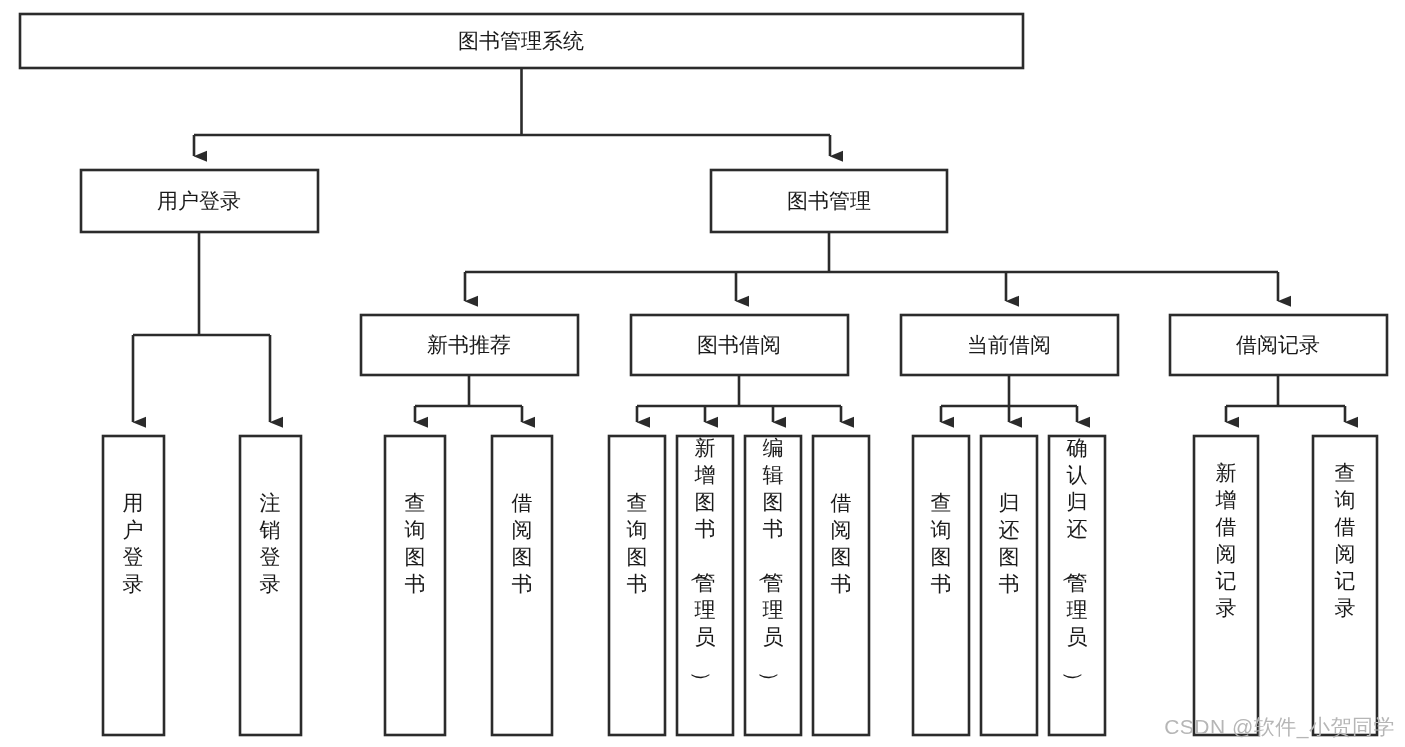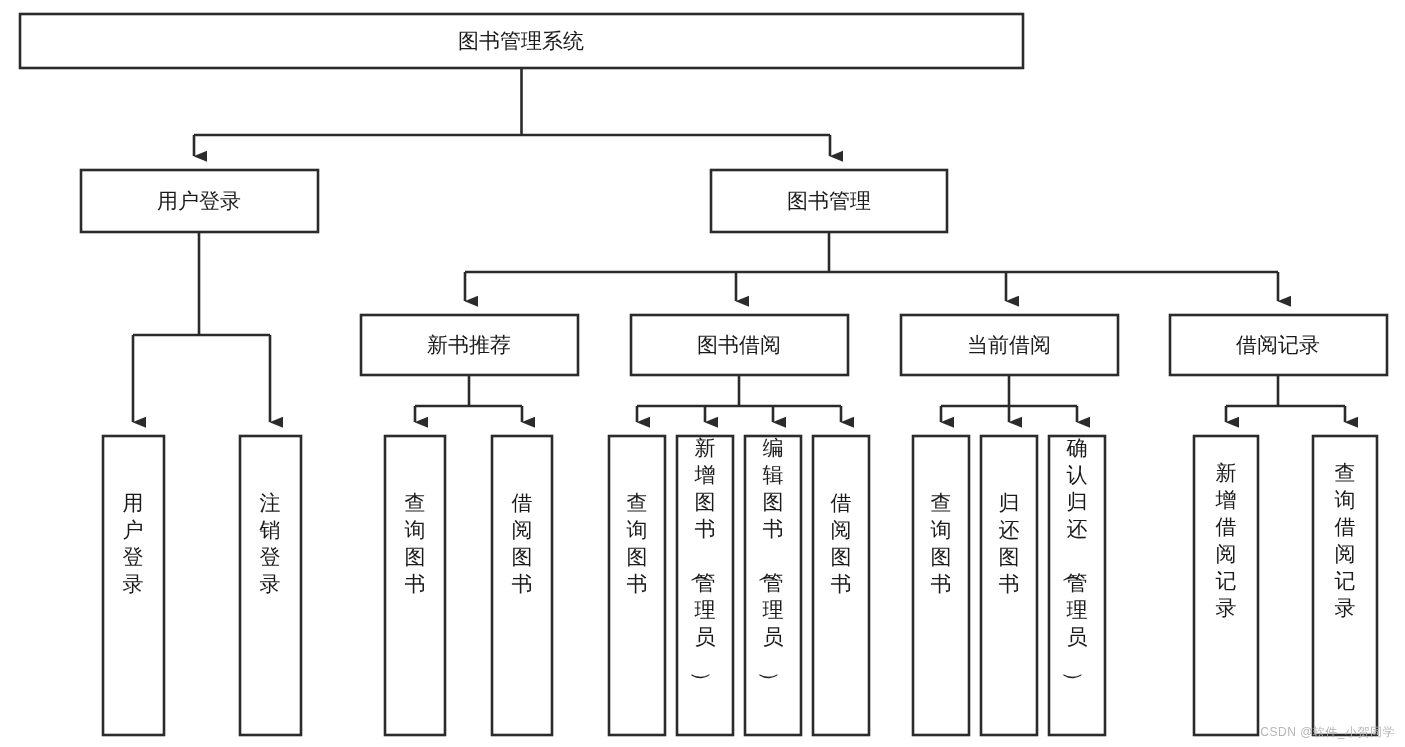--- a/index.html
+++ b/index.html
@@ -24,21 +24,21 @@
     font-family:"Liberation Sans","DejaVu Sans",sans-serif;
     fill:#1a1a1a;
     font-size:21px;
     text-anchor:middle;
   }
   .watermark{
     position:absolute;
     right:10px;
     bottom:6px;
     font-family:"Liberation Sans","DejaVu Sans",sans-serif;
-    font-size:12px;
+    font-size:21px;
     color:#b6b6b6;
     letter-spacing:0.5px;
     white-space:nowrap;
     pointer-events:none;
     text-align:center;
   }
 </style>
 </head>
 <body>
 

